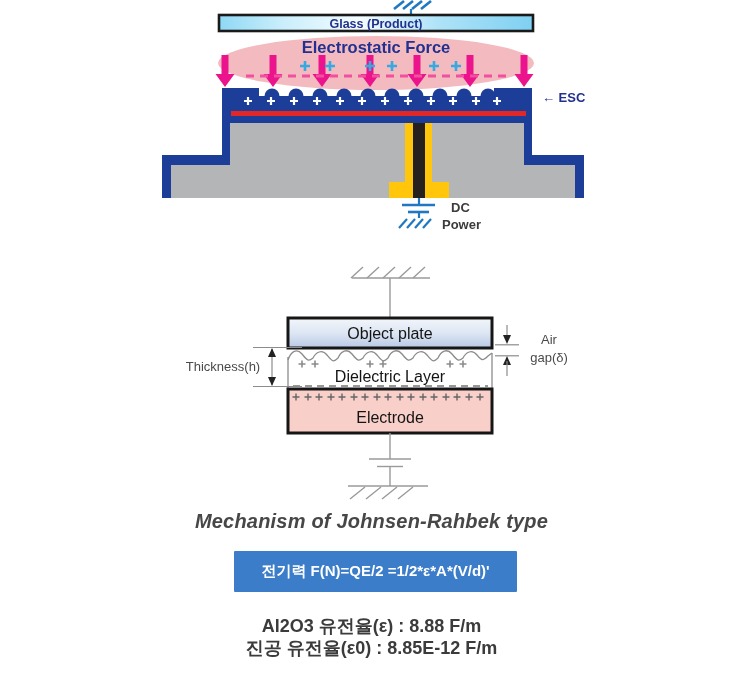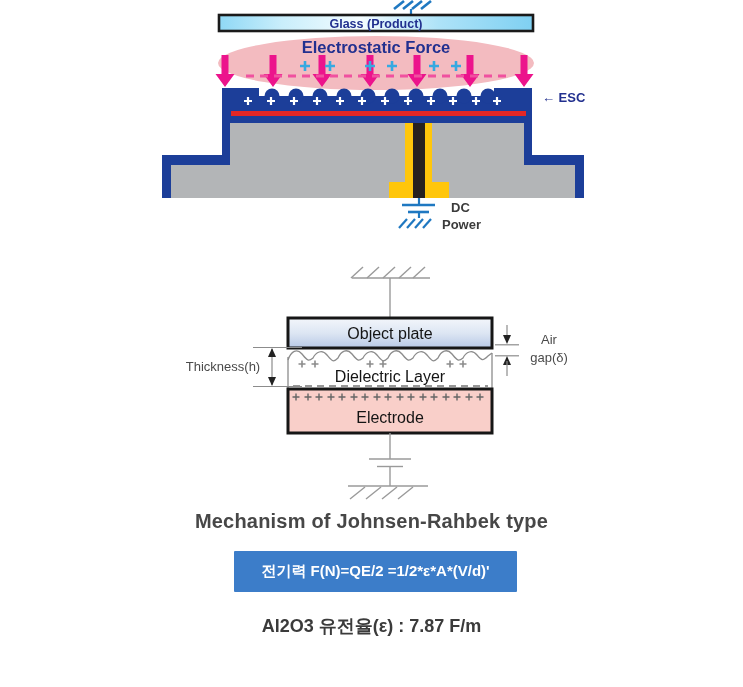--- a/index.html
+++ b/index.html
@@ -4,21 +4,21 @@
 <style>
   html,body{margin:0;padding:0;background:#ffffff;}
   body{font-family:"Liberation Sans",sans-serif;}
   #stage{position:relative;width:593px;height:687px;background:#fff;overflow:hidden;}
   #diagram-svg{position:absolute;left:0;top:0;}
   .navy-label{fill:#22308f;font-weight:bold;}
   .dim-label{fill:#4a4a4a;}
   .blk-label{fill:#141414;}
   .dc-label{fill:#3b3b3b;font-weight:bold;}
   #caption{position:absolute;left:0;top:510px;width:743px;text-align:center;
-           font-size:20px;font-weight:bold;color:#474747;letter-spacing:0.2px;}
+           font-size:20px;font-weight:bold;color:#474747;letter-spacing:0.2px;font-style:italic;}
   #formula-box{position:absolute;left:234px;top:551px;width:283px;height:41px;
            background:#3c7dc9;border-radius:1px;display:flex;align-items:center;
            justify-content:center;color:#ffffff;font-weight:bold;font-size:15px;}
   #notes{position:absolute;left:0;top:615px;width:743px;text-align:center;
            color:#3b3b3b;font-weight:bold;font-size:18px;line-height:22px;}
 </style>
 </head>
 <body>
 
 <div id="stage">
@@ -239,16 +239,17 @@
   </g>
 </svg>
 
 <div id="caption">Mechanism of Johnsen-Rahbek type</div>
 
 <div id="formula-box">
   <span>전기력 F(N)=QE/2 =1/2*ε*A*(V/d)'</span>
 </div>
 
 <div id="notes">
-  <div>Al2O3 유전율(ε) : 7.87 F/m</div>
+  <div>Al2O3 유전율(ε) : 8.88 F/m</div>
+  <div>진공 유전율(ε0) : 8.85E-12 F/m</div>
 </div>
 
 </div>
 
 </body></html>

